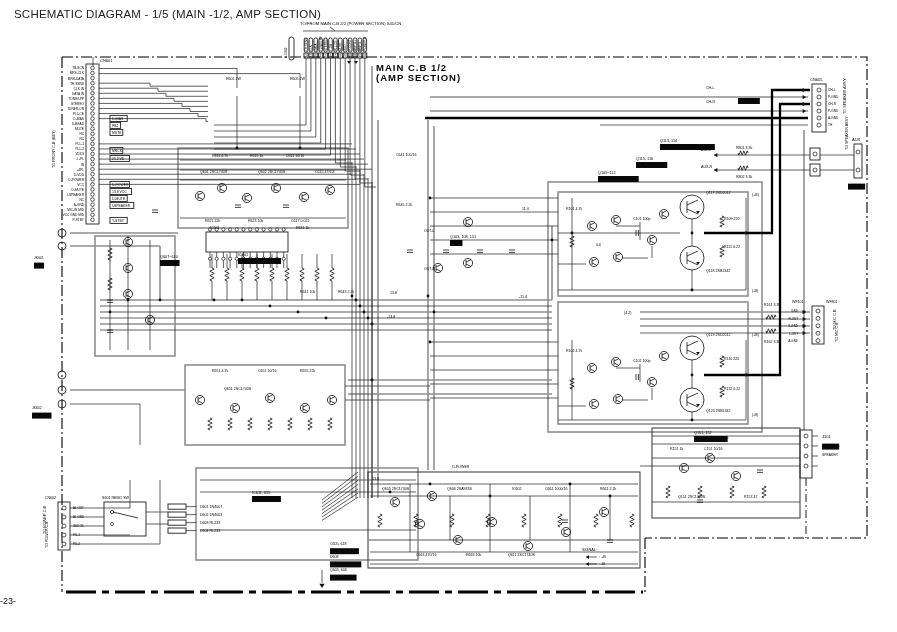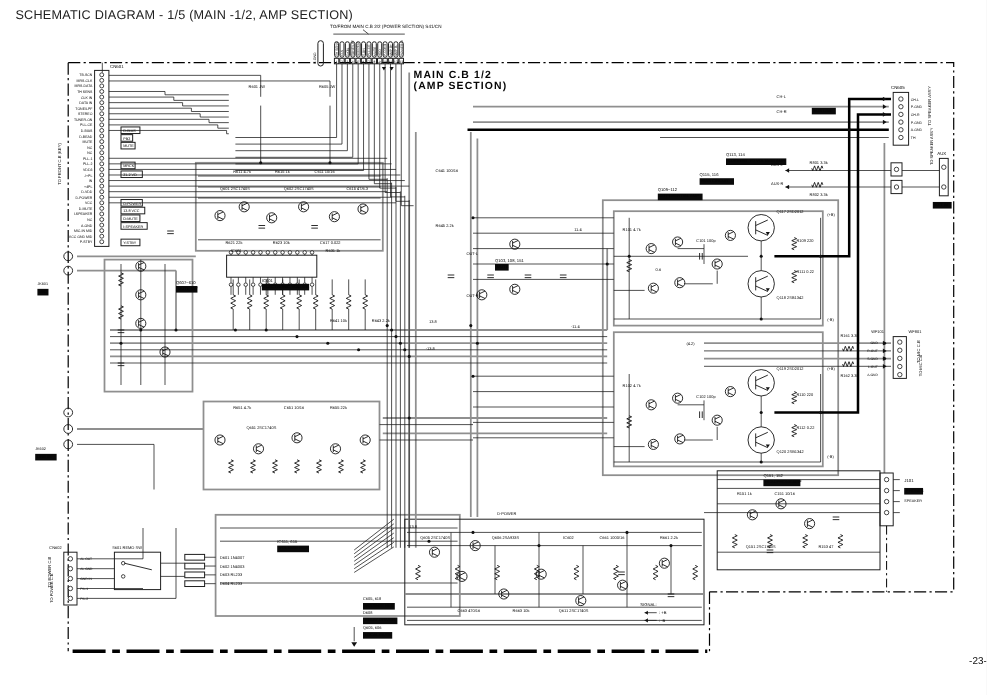--- a/index.html
+++ b/index.html
@@ -1,19 +1,19 @@
 <!DOCTYPE html>
 <html><head>
 <meta charset="utf-8">
 <style>
   html,body{margin:0;padding:0;background:#e8e8e8;}
   .page{position:relative;width:897px;height:632px;background:#ffffff;overflow:hidden;
         font-family:"Liberation Sans", sans-serif;padding-left:48px;}
   .title{position:absolute;left:14px;top:8px;font-size:11.5px;color:#222;letter-spacing:.2px;}
-  .pageno{position:absolute;left:0;top:596px;width:897px;text-align:right;font-size:9px;color:#111;}
+  .pageno{position:absolute;left:0;top:596px;width:897px;text-align:left;font-size:9px;color:#111;}
   svg{position:absolute;left:0;top:0;font-family:"Liberation Sans", sans-serif;}
   svg text{fill:#050505;}
   .w  {stroke:#1d1d1d;stroke-width:.7;fill:none;}
   .wg {stroke:#8f8f8f;stroke-width:1.6;fill:none;}
   .wt {stroke:#000;stroke-width:2.3;fill:none;}
   .bx {stroke:#8f8f8f;stroke-width:1.6;fill:none;}
   .bk {stroke:#1d1d1d;stroke-width:.9;fill:none;}
   .bd {stroke:#000;stroke-width:1.1;fill:none;stroke-dasharray:11 3 2 3;}
   .bdt{stroke:#000;stroke-width:3.2;fill:none;stroke-dasharray:30 6 7 6;}
   .dd {stroke:#000;stroke-width:.9;fill:none;stroke-dasharray:8 3 2 3;}

